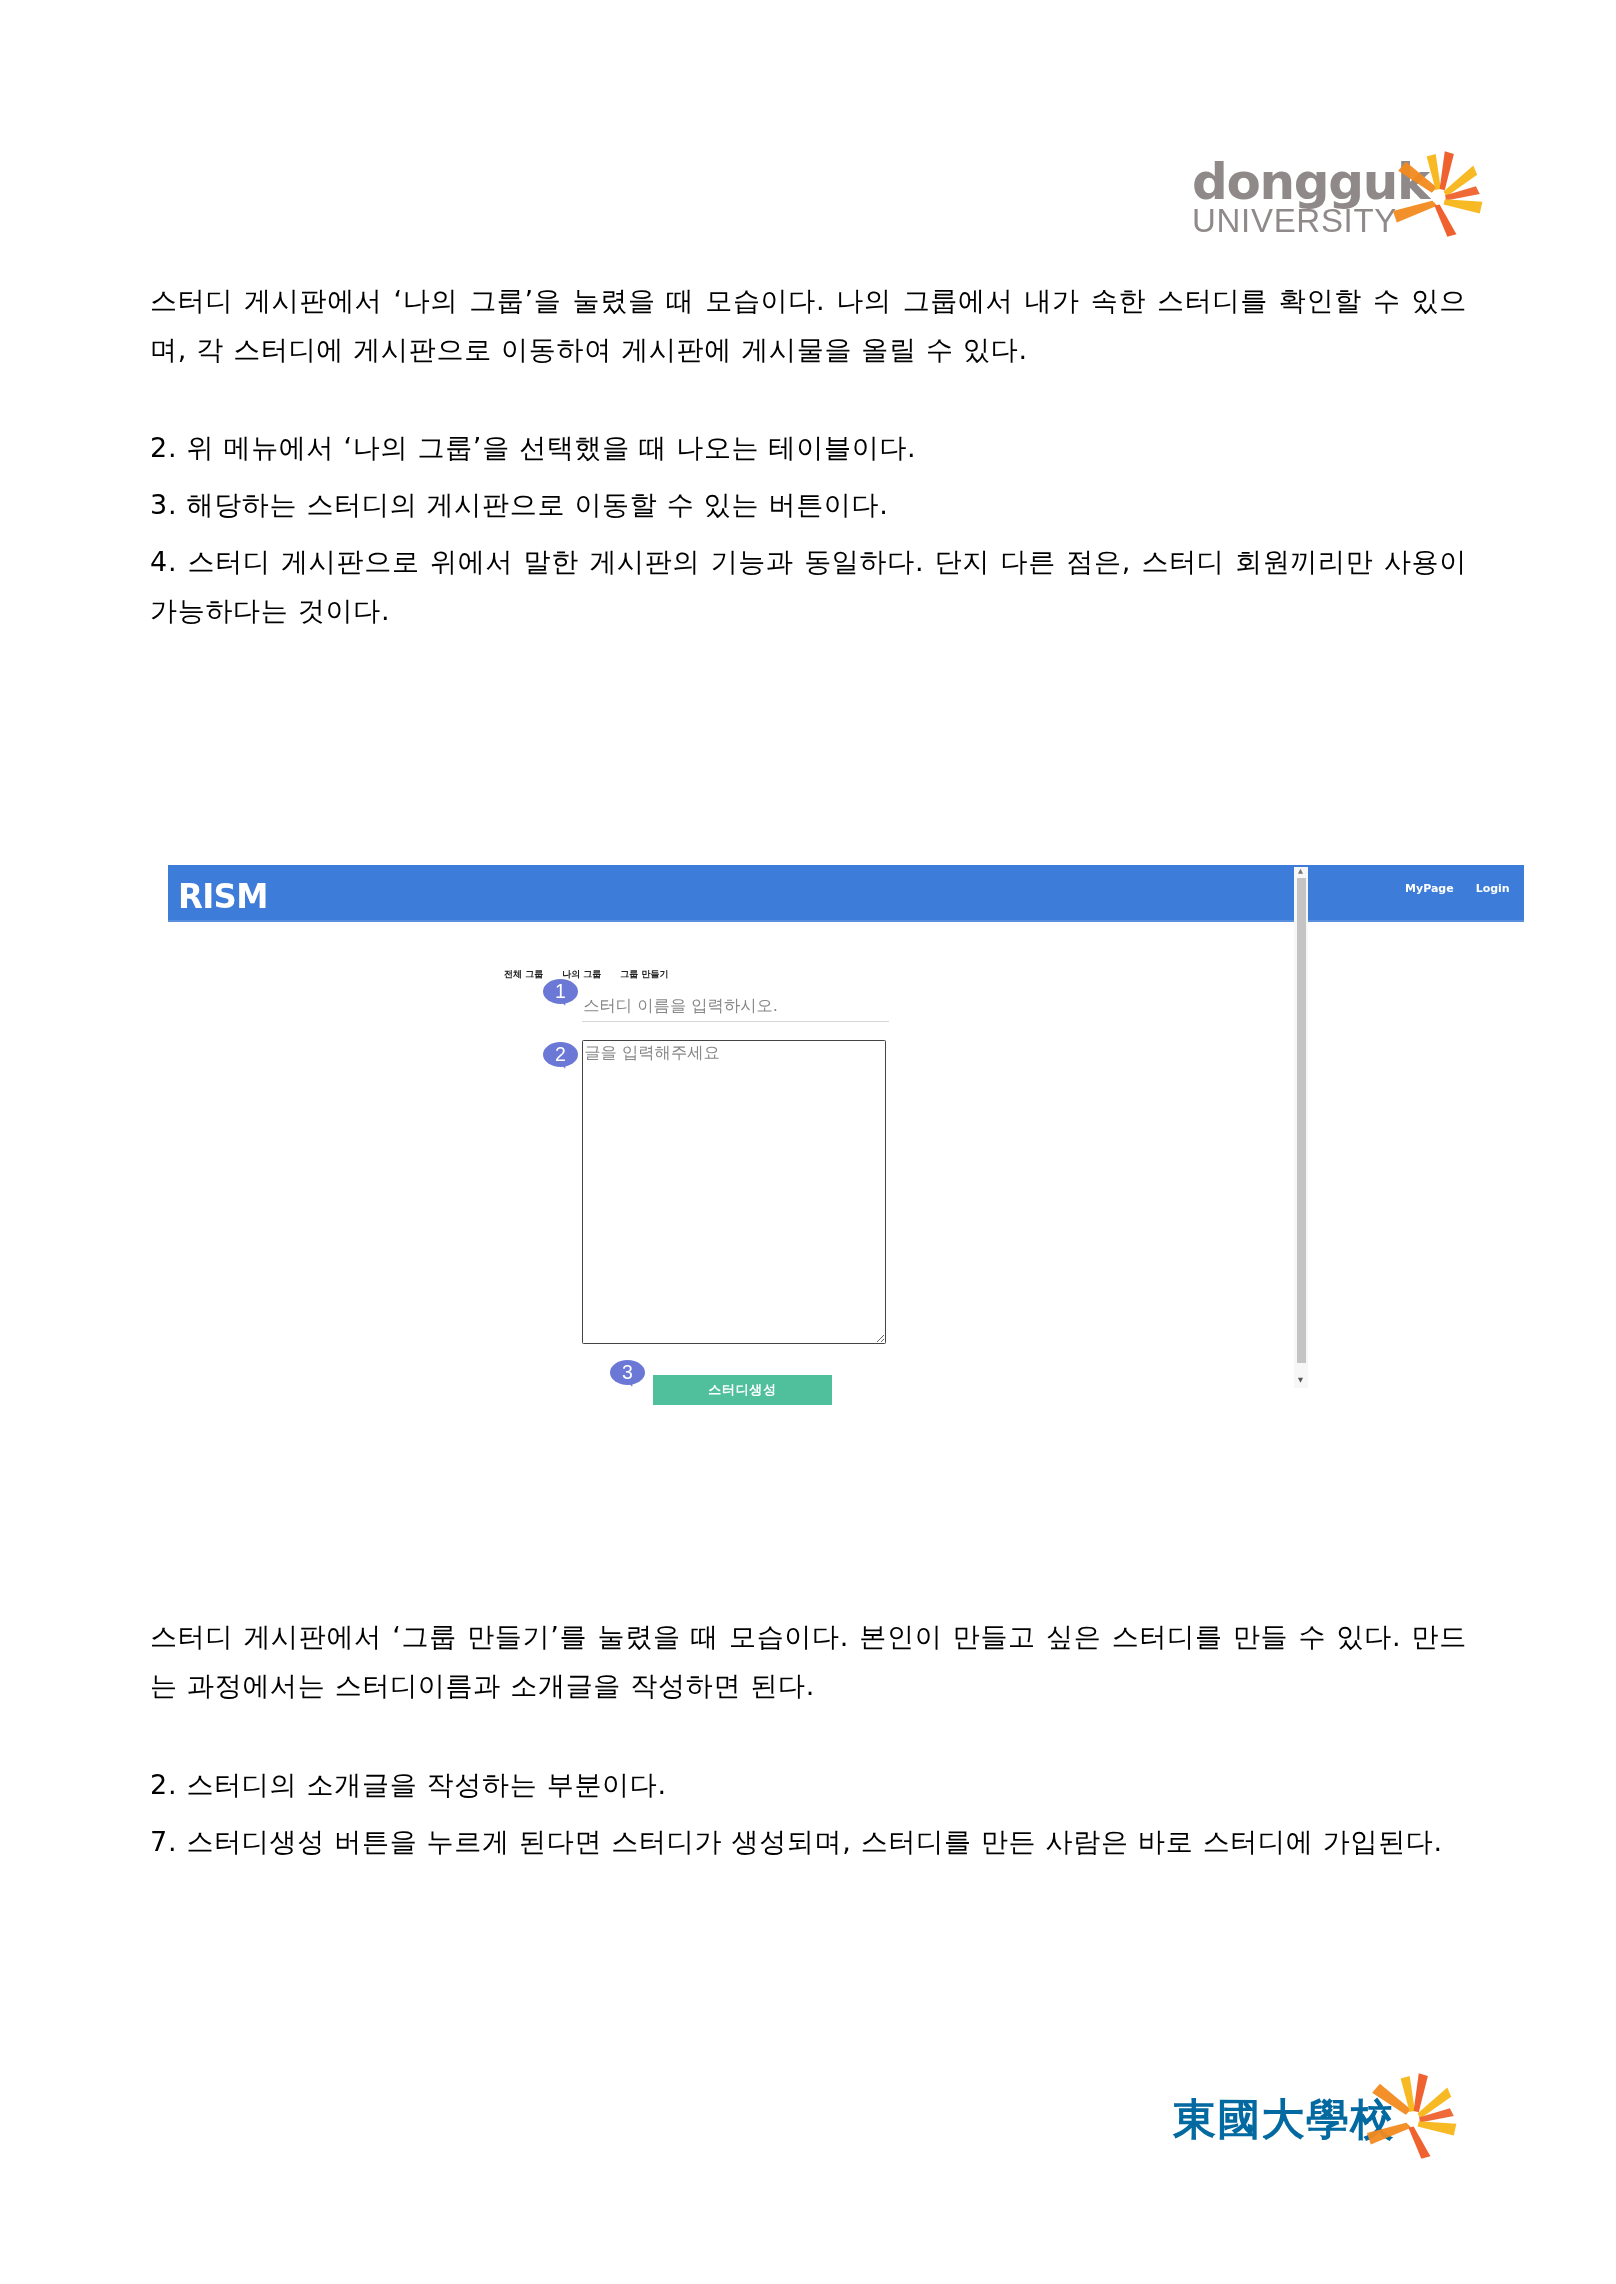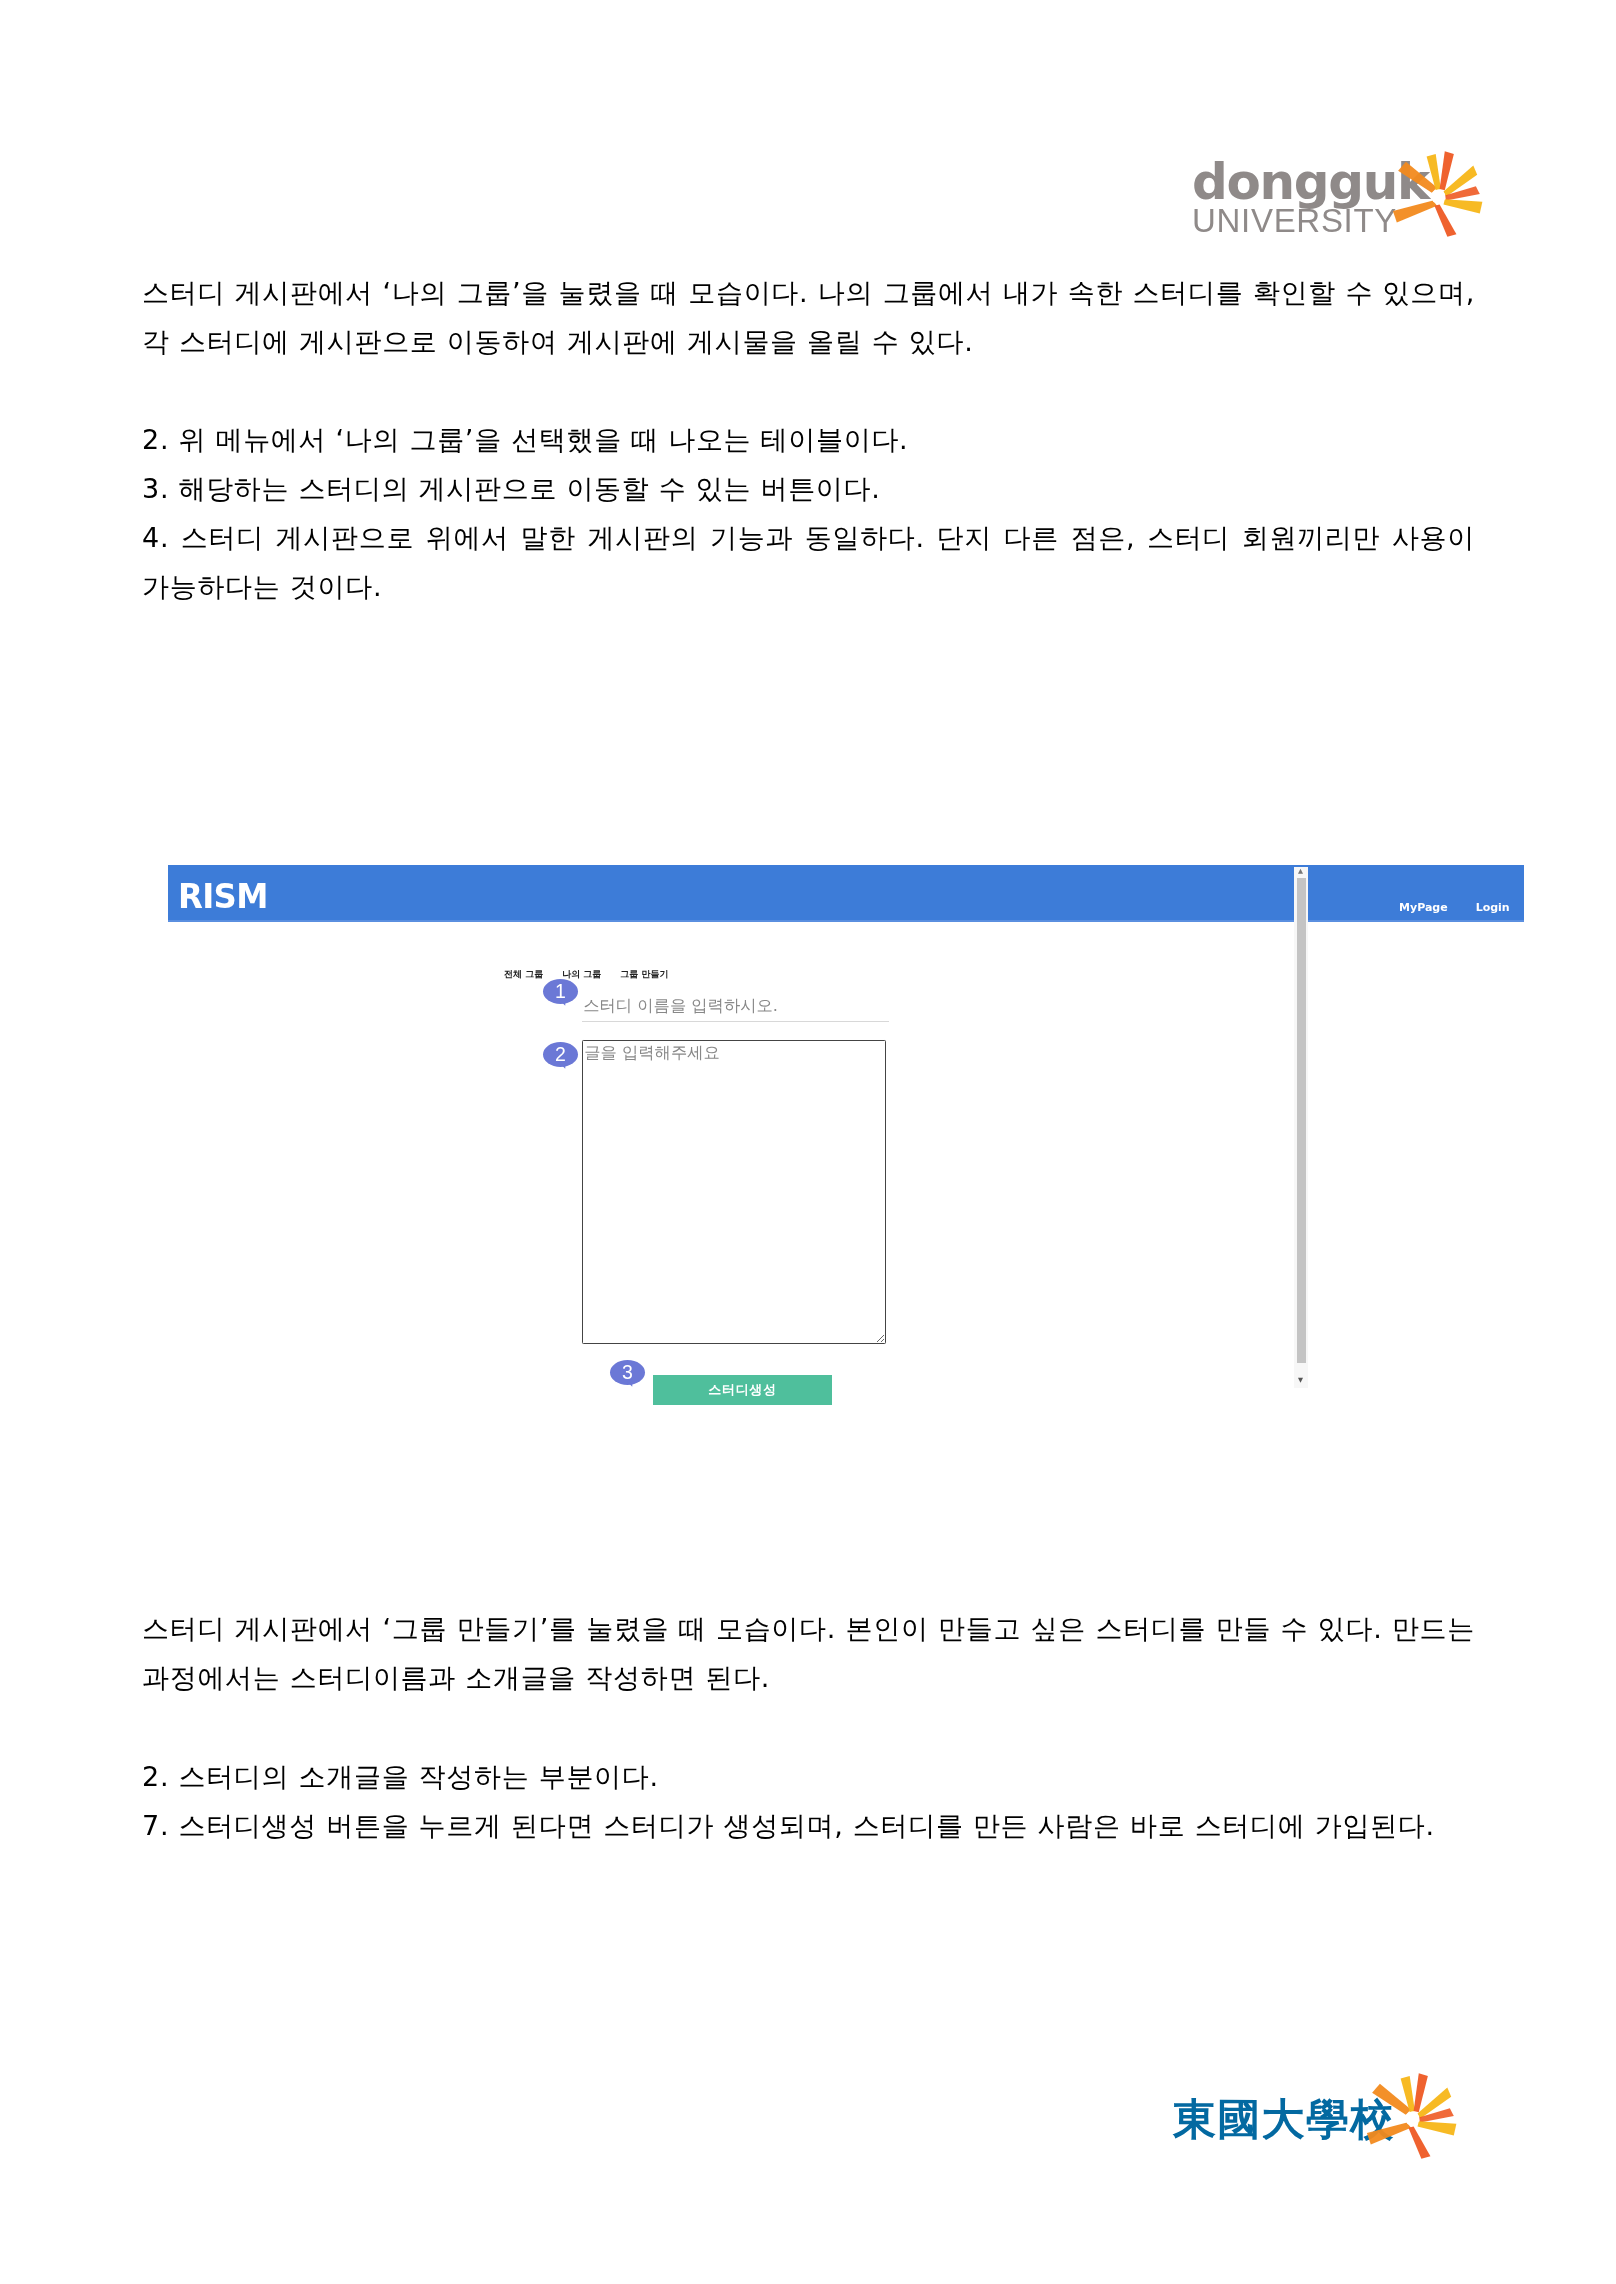--- a/index.html
+++ b/index.html
@@ -15,27 +15,27 @@
 
   .logo-bottom { position: absolute; left: 1160px; top: 2072px; width: 326px; height: 98px; }
   .logo-bottom .word { position: absolute; left: 13px; top: 26px; font-size: 43px; color: #0369a1; letter-spacing: 1.3px; font-weight: bold; line-height: 1; font-family: "DejaVu Serif", serif; }
   .logo-bottom svg { position: absolute; left: 202px; top: 0px; }
 
   .para {
     position: absolute; left: 142px; width: 1333px;
     font-size: 27px; line-height: 49px; text-align: justify; text-align-last: left;
     font-family: "DejaVu Sans", sans-serif; letter-spacing: 0.7px;
   }
-  .para p { margin: 0; }
+  .para p { margin: 8px; }
 
   
   .shot { position: absolute; left: 168px; top: 860px; width: 1147px; height: 528px; background: #fff; }
   .shot .navbar { position: absolute; left: 0; top: 5.2px; width: 1356px; height: 55px; background: #3d7cd8; border-bottom: 2px solid #5a8fe0; }
   .shot .brand { position: absolute; left: 10.4px; top: 10.4px; font-size: 34px; font-weight: 900; color: #fff; letter-spacing: -0.7px; font-family: "DejaVu Sans", sans-serif; transform: scaleX(0.95); transform-origin: left; }
-  .shot .nav-links { position: absolute; right: 14.3px; top: 36px; display: flex; gap: 28px; }
+  .shot .nav-links { position: absolute; right: 14.3px; top: 17px; display: flex; gap: 22px; }
   .shot .nav-links span { color: #fff; font-size: 11px; font-weight: bold; font-family: "DejaVu Sans", sans-serif; }
   .shot .scrollbar { position: absolute; left: 1126px; top: 6.5px; width: 14.3px; height: 521px; background: #f7f7f7; }
   .shot .scrollbar .thumb { position: absolute; left: 2.6px; top: 11.7px; width: 9px; height: 485px; background: #c4c4c4; }
   .shot .scrollbar .arrow-up { position: absolute; left: 3.9px; top: 1.3px; font-size: 6.5px; color: #777; line-height: 1; }
   .shot .scrollbar .arrow-down { position: absolute; left: 3.9px; top: 510px; font-size: 6.5px; color: #555; line-height: 1; }
 
   .shot .menu { position: absolute; left: 336px; top: 108px; display: flex; gap: 19px; }
   .shot .menu span { font-size: 9px; font-weight: bold; color: #222; font-family: "DejaVu Sans", sans-serif; }
 
   .shot .name-input {

